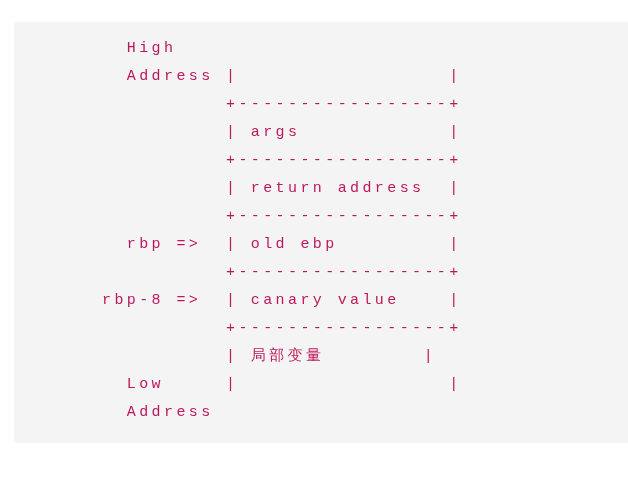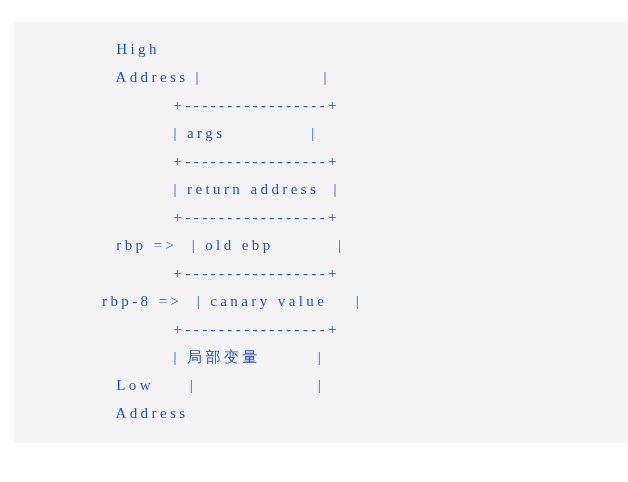--- a/index.html
+++ b/index.html
@@ -20,25 +20,25 @@
     position: absolute;
     left: 14px;
     top: 22px;
     width: calc(628px - 14px);   
     height: 421px;
     background: #f4f4f4;
     border-radius: 3px 0 0 3px;
     overflow: hidden;
   }
   pre.ascii {
-    font-family: Liberation Serif, serif;
+    font-family: Liberation Mono, monospace;
     font-size: 15px;
     line-height: 28px;
     letter-spacing: 3.4px;
-    color: #1d4ed8;
+    color: #be185d;
     padding: 13px 16px 16px 88px;
     white-space: pre;
   }
 </style>
 </head>
 <body>
 
 <div class="page">
   <div class="code-block">
     <pre class="ascii">  High

